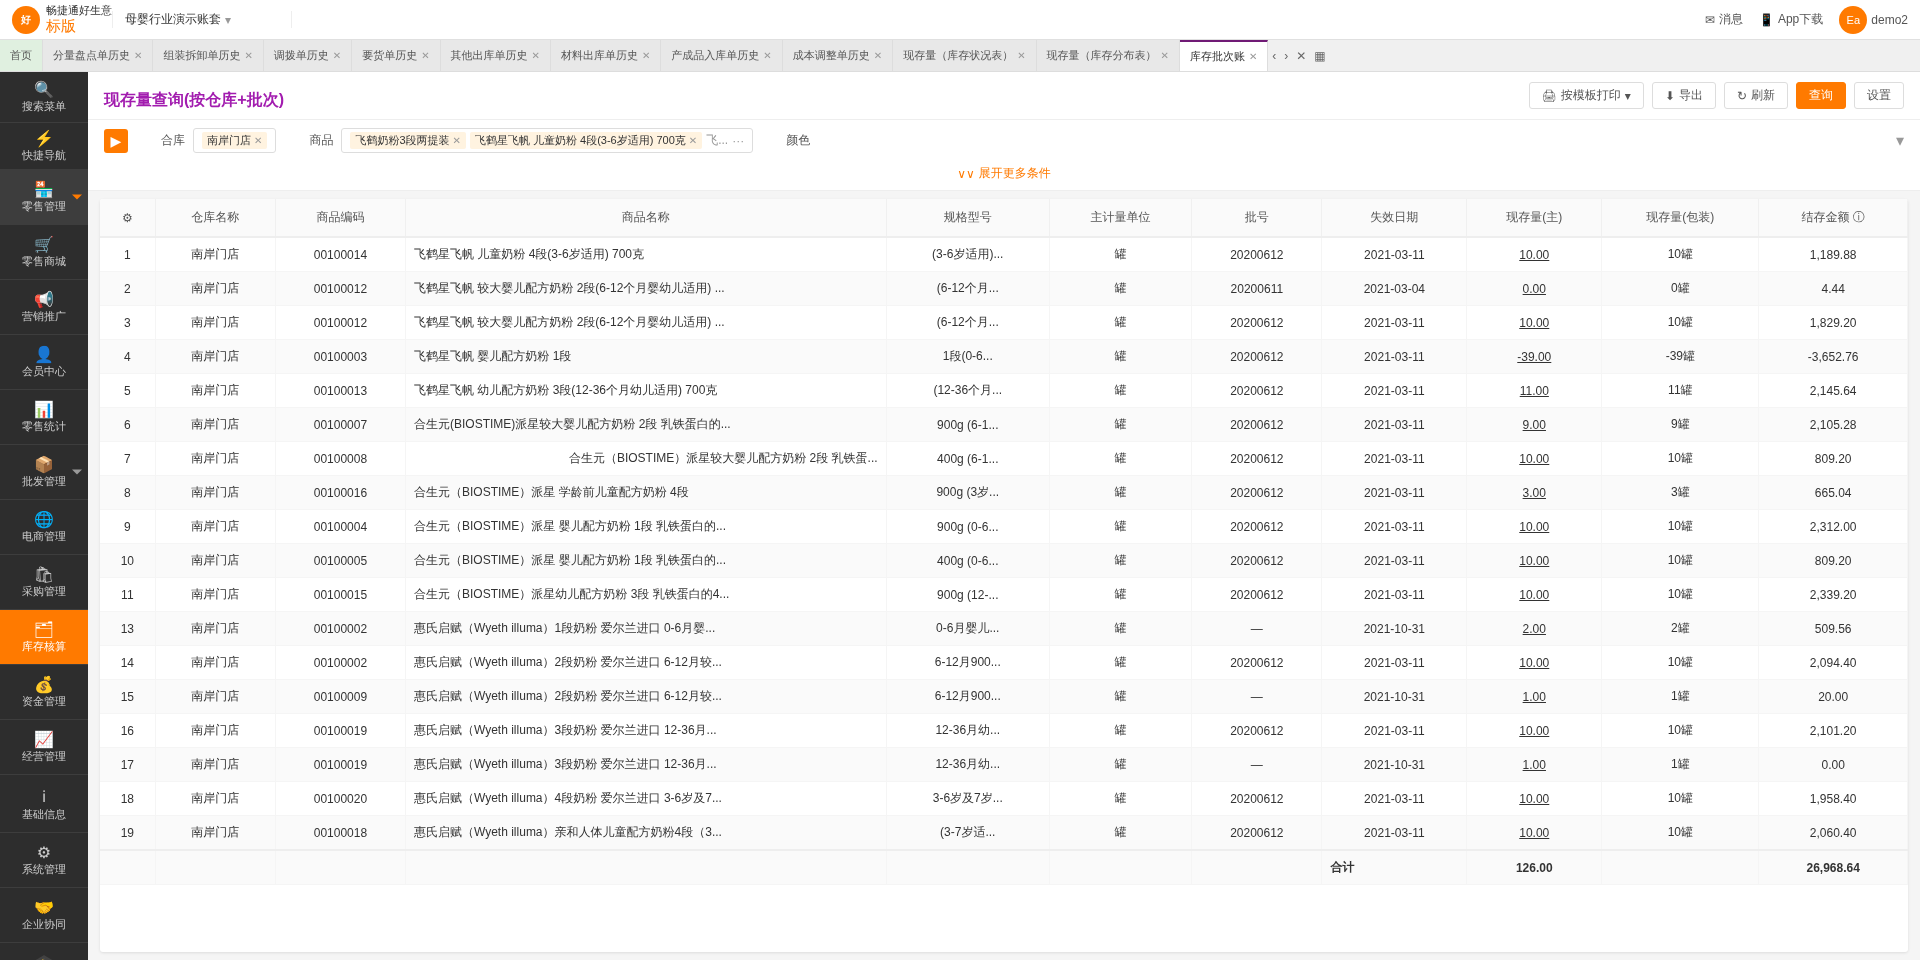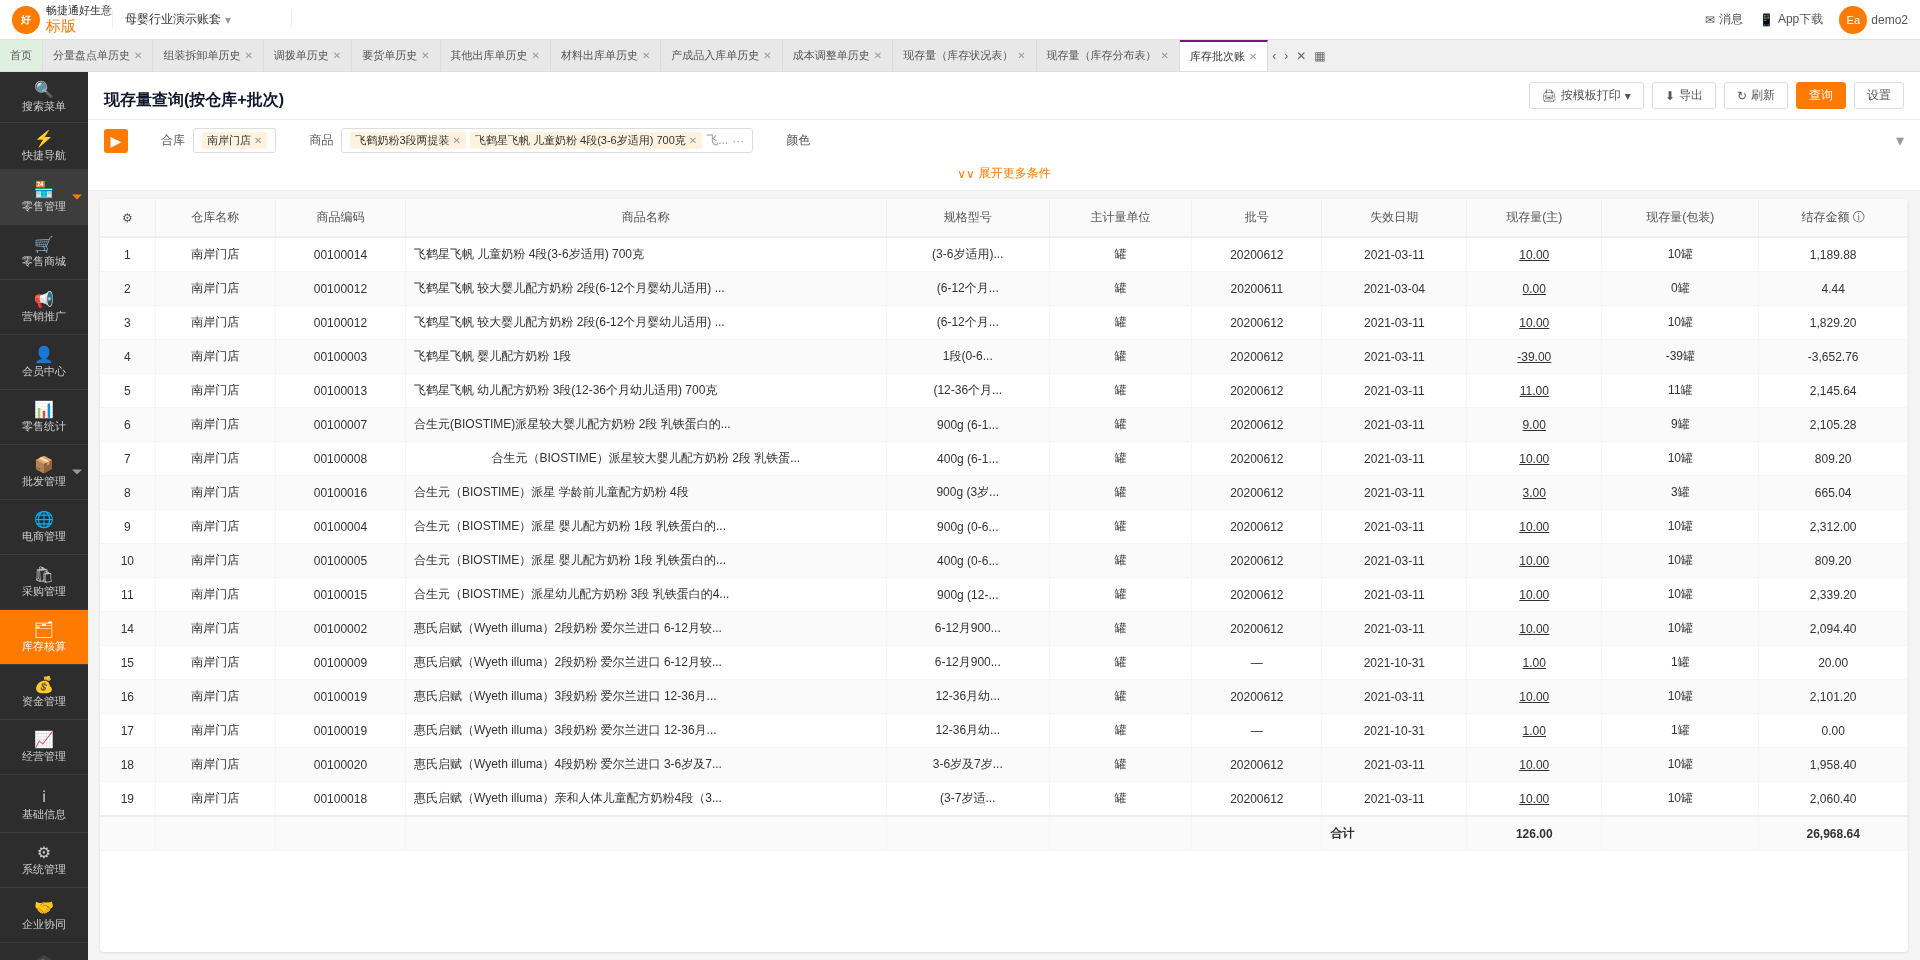--- a/index.html
+++ b/index.html
@@ -32,21 +32,21 @@
     .sidebar-search { padding: 8px 6px; border-bottom: 1px solid #3d3d3d; text-align: center; color: #ccc; font-size: 11px; cursor: pointer; }
     .sidebar-quicknav { padding: 6px 6px; border-bottom: 1px solid #3d3d3d; text-align: center; color: #ccc; font-size: 11px; cursor: pointer; }
     .sidebar-item { padding: 10px 4px; text-align: center; color: #ccc; font-size: 11px; cursor: pointer; border-bottom: 1px solid #3d3d3d; }
     .sidebar-item.active { background: #ff7a00; color: #fff; }
 
     
     .content-area { flex: 1; display: flex; flex-direction: column; overflow: hidden; background: #f5f5f5; }
 
     
     .page-header { background: #fff; padding: 8px 16px; display: flex; align-items: center; justify-content: space-between; border-bottom: 1px solid #eee; }
-    .page-title { font-size: 16px; font-weight: bold; color: #0f172a; margin-top: 10px; }
+    .page-title { font-size: 16px; font-weight: bold; color: #a21caf; margin-top: 10px; }
     .page-actions { display: flex; align-items: center; gap: 8px; }
     .btn { padding: 4px 12px; border-radius: 3px; border: 1px solid #ddd; cursor: pointer; font-size: 12px; display: flex; align-items: center; gap: 4px; }
     .btn-primary { background: #ff7a00; color: #fff; border-color: #ff7a00; }
     .btn-default { background: #fff; color: #555; }
 
     
     .filter-area { background: #fff; padding: 8px 16px; border-bottom: 1px solid #eee; display: flex; align-items: center; gap: 8px; flex-wrap: wrap; }
     .filter-label { font-size: 12px; color: #555; white-space: nowrap; margin-left: 25px; }
     .filter-tag-group { display: flex; align-items: center; gap: 4px; padding: 3px 8px; border: 1px solid #ddd; border-radius: 3px; background: #fff; }
     .filter-tag { display: flex; align-items: center; gap: 3px; background: #fff3e0; padding: 1px 5px; border-radius: 2px; font-size: 11px; color: #333; }
@@ -395,21 +395,21 @@
     <td>20200612</td>
     <td>2021-03-11</td>
     <td class="td-link ">9.00</td>
     <td class="">9罐</td>
     <td class="">2,105.28</td>
   </tr>
             <tr>
     <td class="row-num">7</td>
     <td>南岸门店</td>
     <td>00100008</td>
-    <td style="text-align:center;max-width:260px;overflow:hidden;text-overflow:ellipsis;">合生元（BIOSTIME）派星较大婴儿配方奶粉 2段 乳铁蛋...</td>
+    <td style="text-align:right;max-width:260px;overflow:hidden;text-overflow:ellipsis;">合生元（BIOSTIME）派星较大婴儿配方奶粉 2段 乳铁蛋...</td>
     <td>400g (6-1...</td>
     <td>罐</td>
     <td>20200612</td>
     <td>2021-03-11</td>
     <td class="td-link ">10.00</td>
     <td class="">10罐</td>
     <td class="">809.20</td>
   </tr>
             <tr>
     <td class="row-num">8</td>
@@ -455,20 +455,33 @@
     <td>南岸门店</td>
     <td>00100015</td>
     <td style="text-align:left;max-width:260px;overflow:hidden;text-overflow:ellipsis;">合生元（BIOSTIME）派星幼儿配方奶粉 3段 乳铁蛋白的4...</td>
     <td>900g (12-...</td>
     <td>罐</td>
     <td>20200612</td>
     <td>2021-03-11</td>
     <td class="td-link ">10.00</td>
     <td class="">10罐</td>
     <td class="">2,339.20</td>
+  </tr>
+            <tr>
+    <td class="row-num">13</td>
+    <td>南岸门店</td>
+    <td>00100002</td>
+    <td style="text-align:left;max-width:260px;overflow:hidden;text-overflow:ellipsis;">惠氏启赋（Wyeth illuma）1段奶粉 爱尔兰进口 0-6月婴...</td>
+    <td>0-6月婴儿...</td>
+    <td>罐</td>
+    <td>—</td>
+    <td>2021-10-31</td>
+    <td class="td-link ">2.00</td>
+    <td class="">2罐</td>
+    <td class="">509.56</td>
   </tr>
             <tr>
     <td class="row-num">14</td>
     <td>南岸门店</td>
     <td>00100002</td>
     <td style="text-align:left;max-width:260px;overflow:hidden;text-overflow:ellipsis;">惠氏启赋（Wyeth illuma）2段奶粉 爱尔兰进口 6-12月较...</td>
     <td>6-12月900...</td>
     <td>罐</td>
     <td>20200612</td>
     <td>2021-03-11</td>

